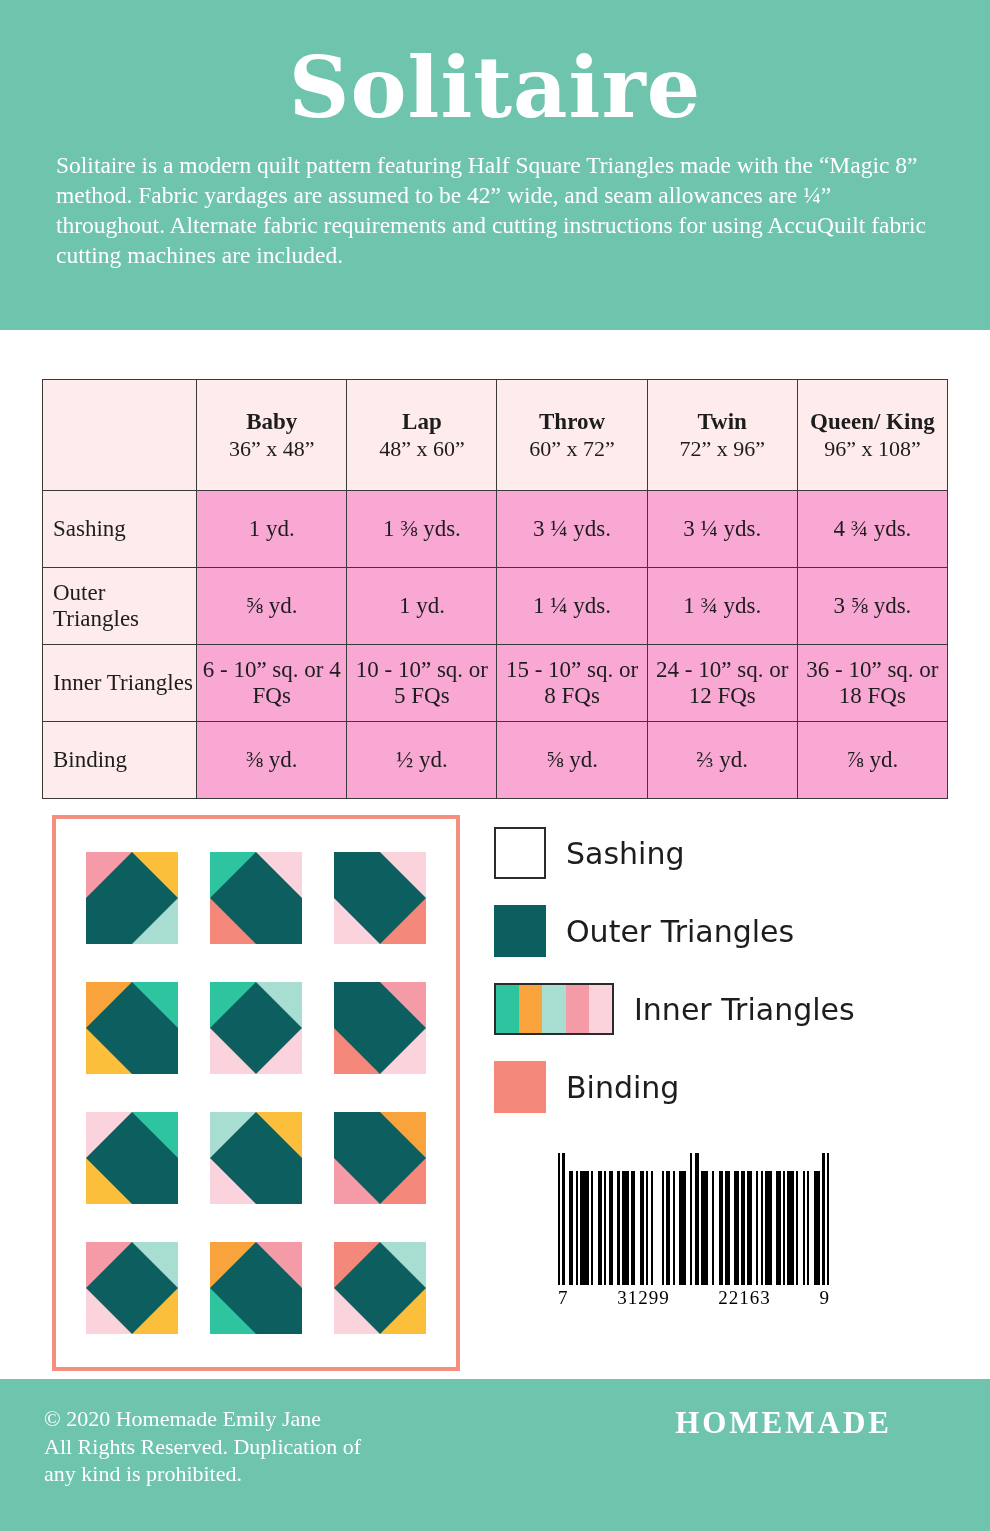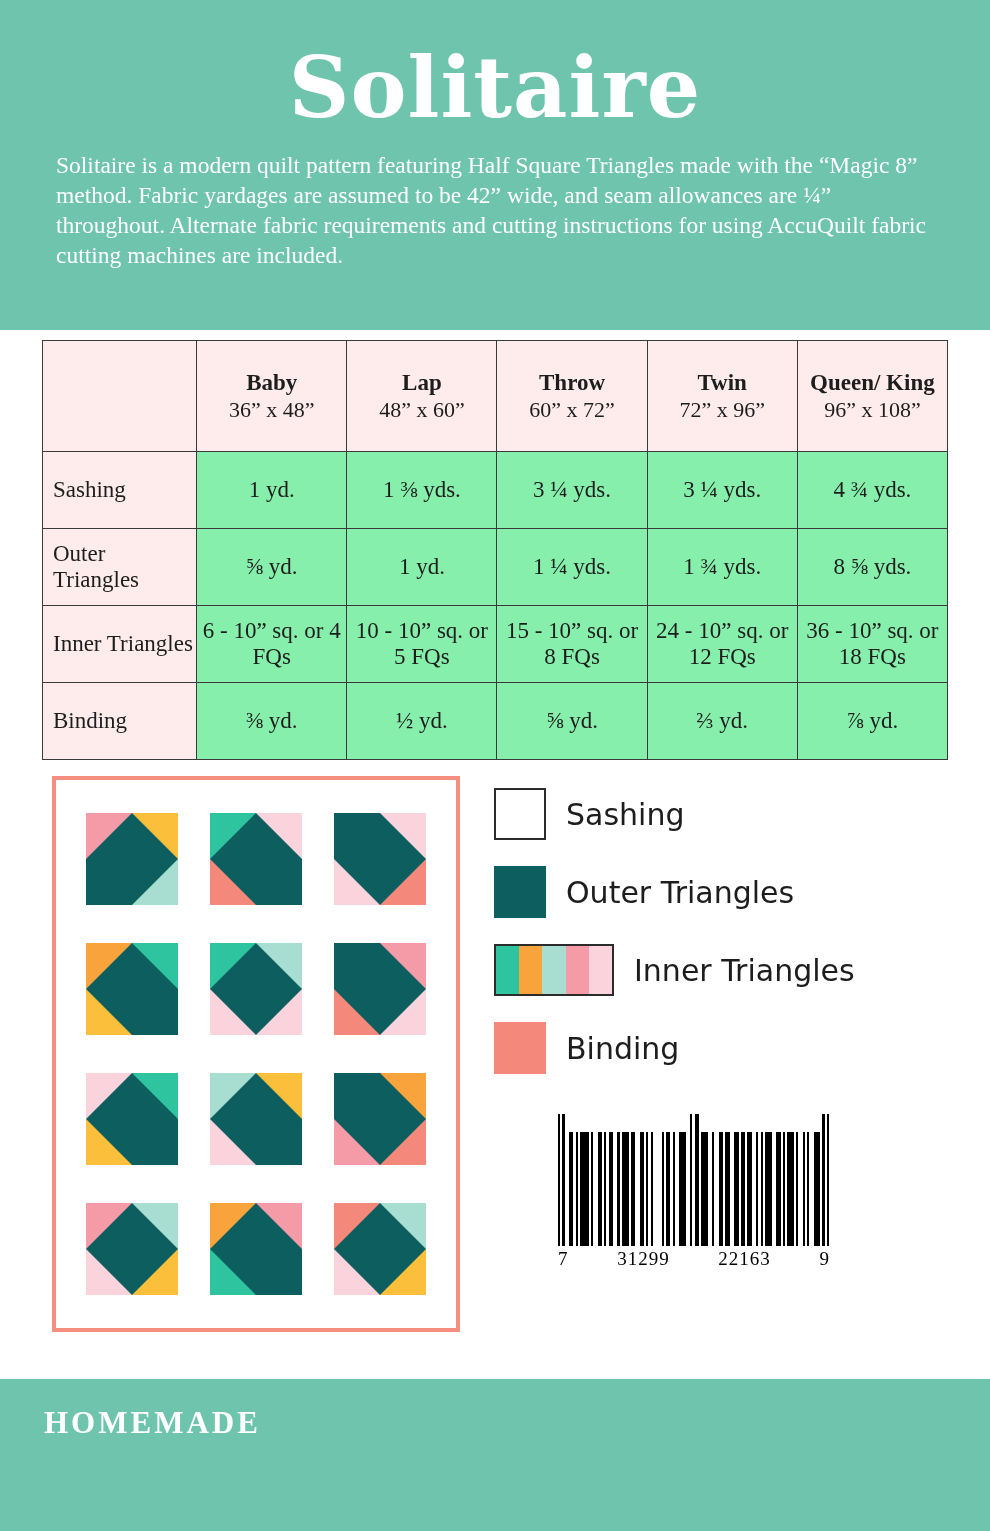--- a/index.html
+++ b/index.html
@@ -52,21 +52,22 @@
     color: #ffffff;
     font-family: "Liberation Serif", serif;
     font-size: 23.5px;
     line-height: 1.28;
     padding: 18px 56px 0 56px;
     text-align: left;
   }
 
   
   .table-wrap {
-    padding: 10px 42px 0 42px;
+    padding: 22px 42px 0 42px;
+    margin-top: 27px;
   }
   table.yardage {
     border-collapse: collapse;
     width: 906px;
     table-layout: fixed;
   }
   table.yardage td, table.yardage th {
     border: 1px solid #3a3a3a;
     text-align: center;
     vertical-align: middle;
@@ -91,21 +92,21 @@
   }
   table.yardage tbody td.rowlabel {
     text-align: left;
     padding-left: 10px;
     background: #fdeceb;
     font-size: 23px;
     line-height: 1.12;
   }
   table.yardage tbody td {
     height: 64px;
-    background: #86efac;
+    background: #f9a8d4;
   }
   table.yardage tbody td.tall {
     line-height: 1.12;
   }
   col.c0 { width: 154px; }
   col.cx { width: 150px; }
 
   
   .mid {
     display: flex;
@@ -293,21 +294,21 @@
         <td>3 ¼ yds.</td>
         <td>3 ¼ yds.</td>
         <td>4 ¾ yds.</td>
       </tr>
       <tr>
         <td class="rowlabel tall">Outer Triangles</td>
         <td>⅝ yd.</td>
         <td>1 yd.</td>
         <td>1 ¼ yds.</td>
         <td>1 ¾ yds.</td>
-        <td>8 ⅝ yds.</td>
+        <td>3 ⅝ yds.</td>
       </tr>
       <tr>
         <td class="rowlabel tall">Inner Triangles</td>
         <td class="tall">6 - 10” sq. or 4 FQs</td>
         <td class="tall">10 - 10” sq. or 5 FQs</td>
         <td class="tall">15 - 10” sq. or 8 FQs</td>
         <td class="tall">24 - 10” sq. or 12 FQs</td>
         <td class="tall">36 - 10” sq. or 18 FQs</td>
       </tr>
       <tr>
@@ -678,16 +679,21 @@
         <span>31299</span>
         <span>22163</span>
         <span>9</span>
       </div>
     </div>
 
   </div>
 </div>
 
 <div class="footer">
+  <div class="copyright" id="copyright">
+      <div>© 2020 Homemade Emily Jane</div>
+      <div>All Rights Reserved. Duplication of</div>
+      <div>any kind is prohibited.</div>
+    </div>
   <div class="brand">
     <div class="bold">HOMEMADE</div>
   </div>
 </div>
 
 </body></html>

